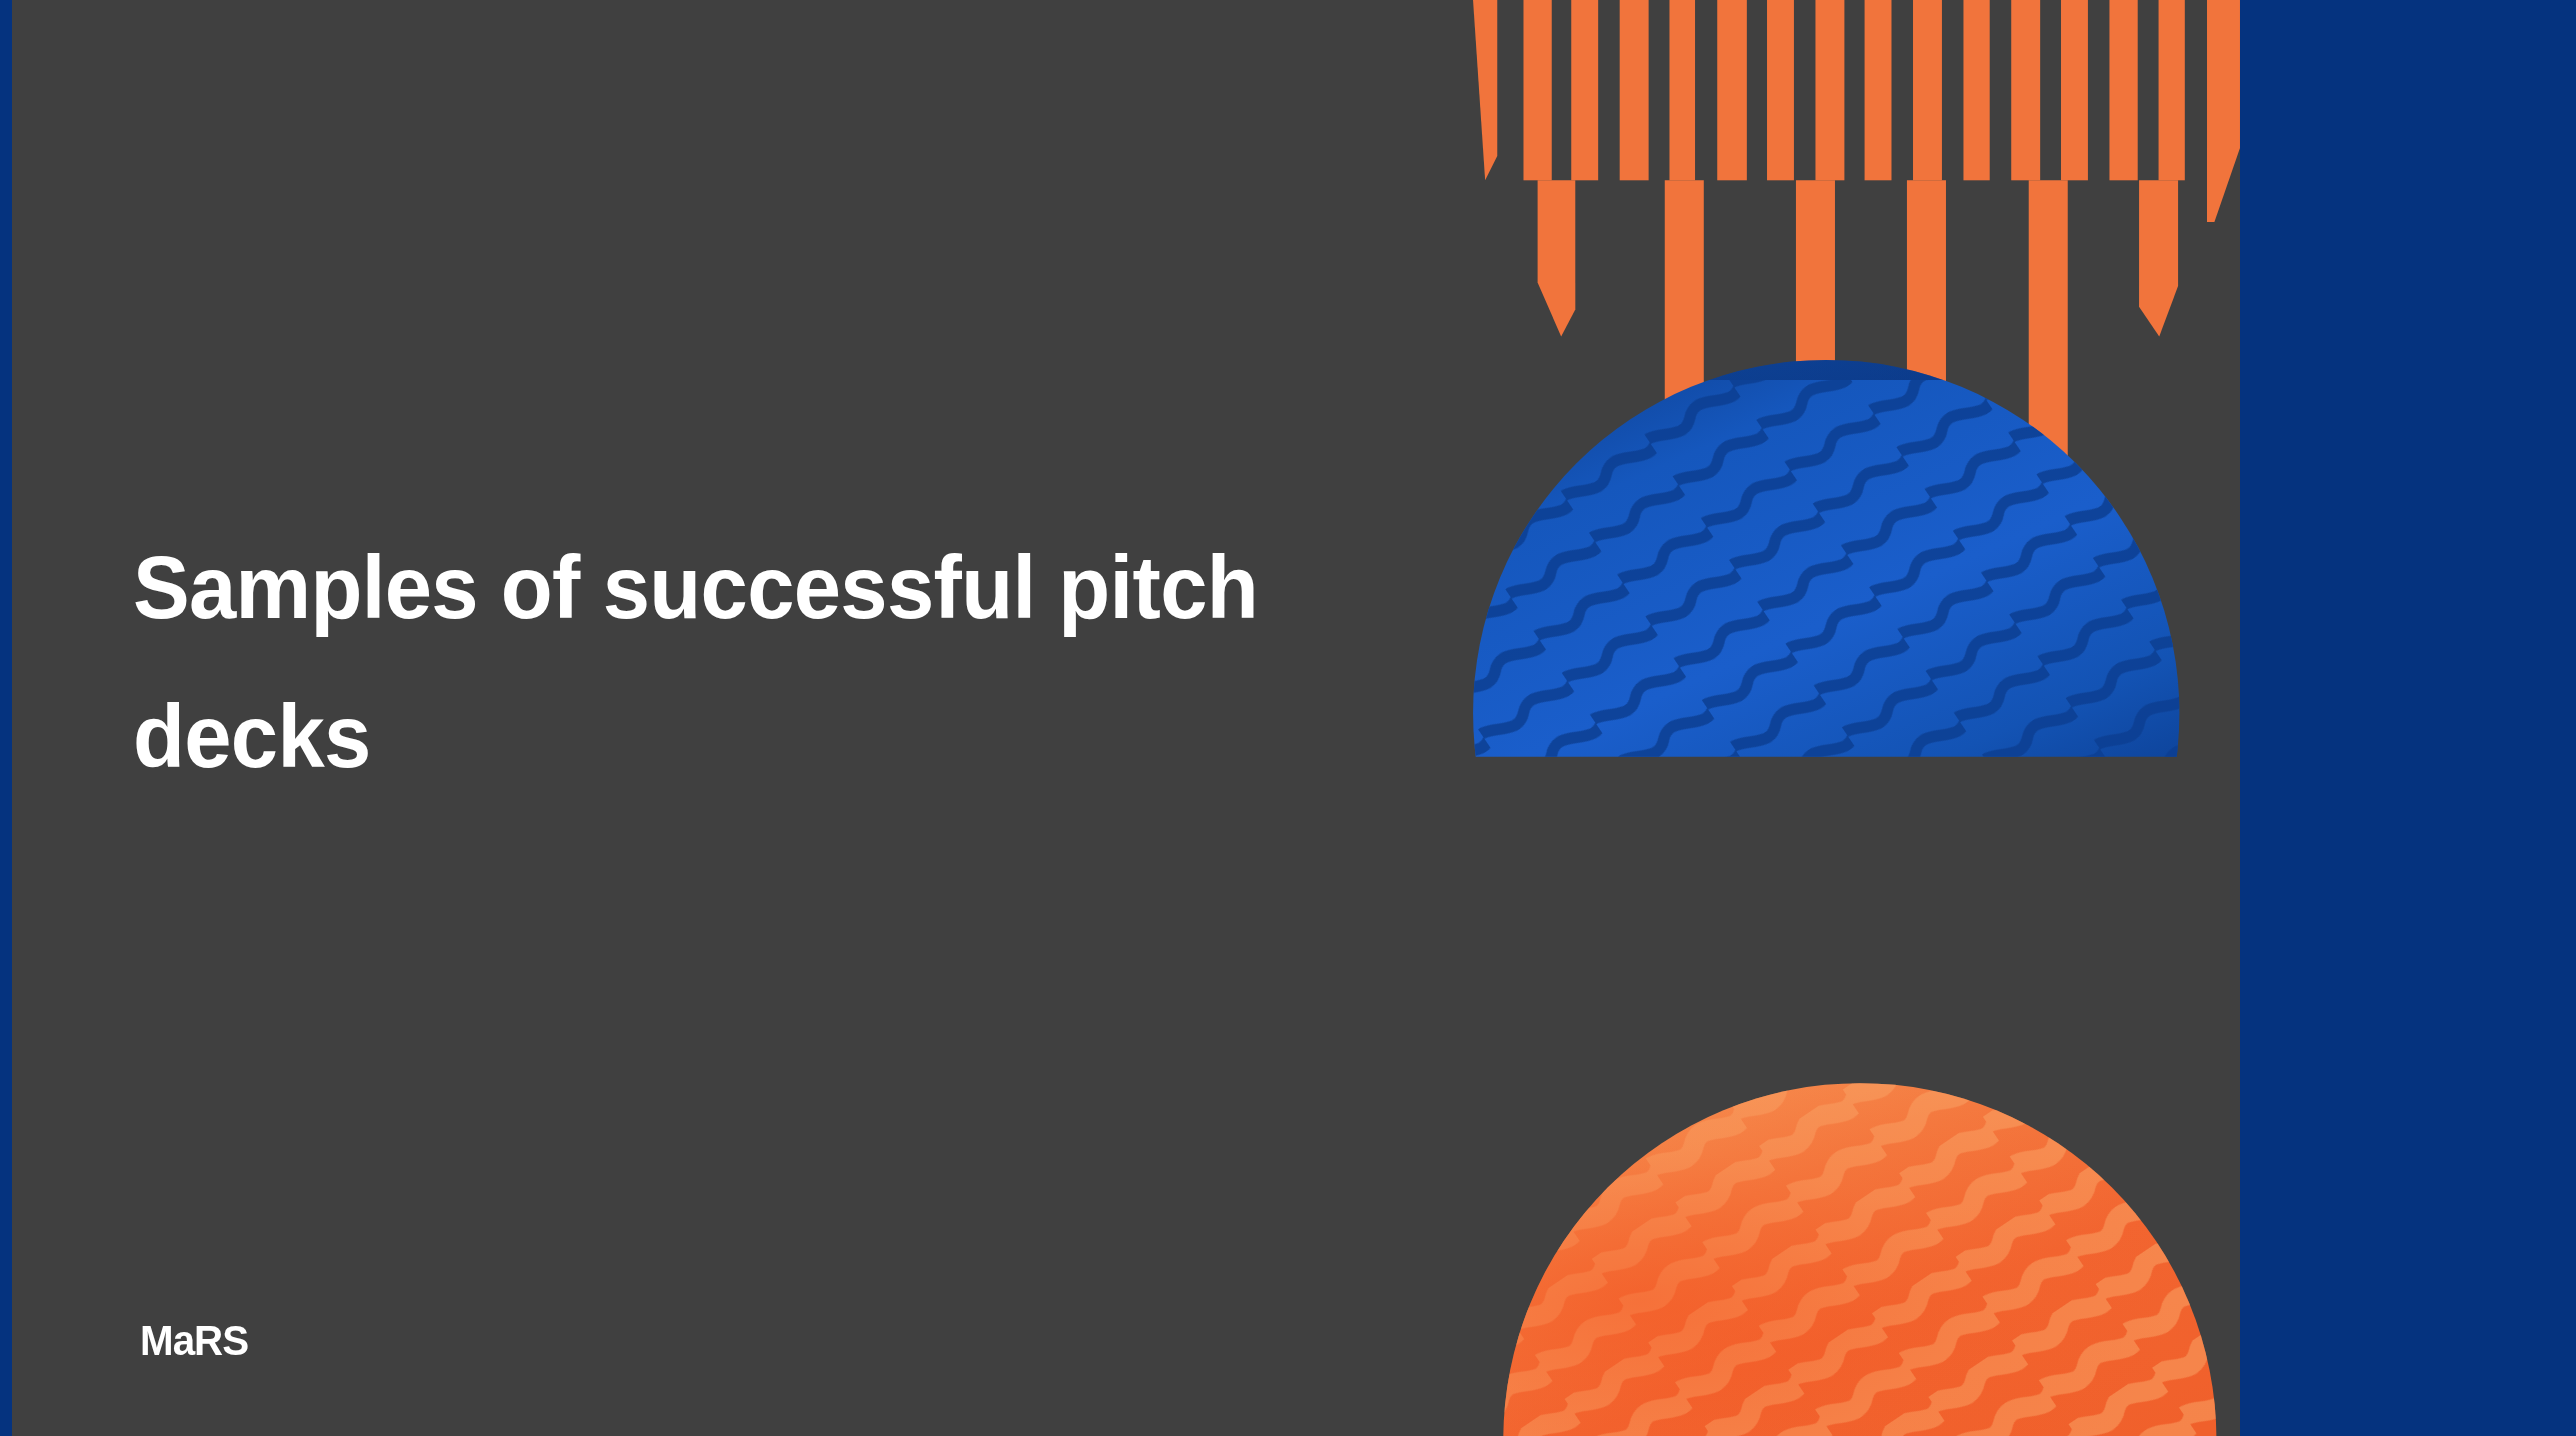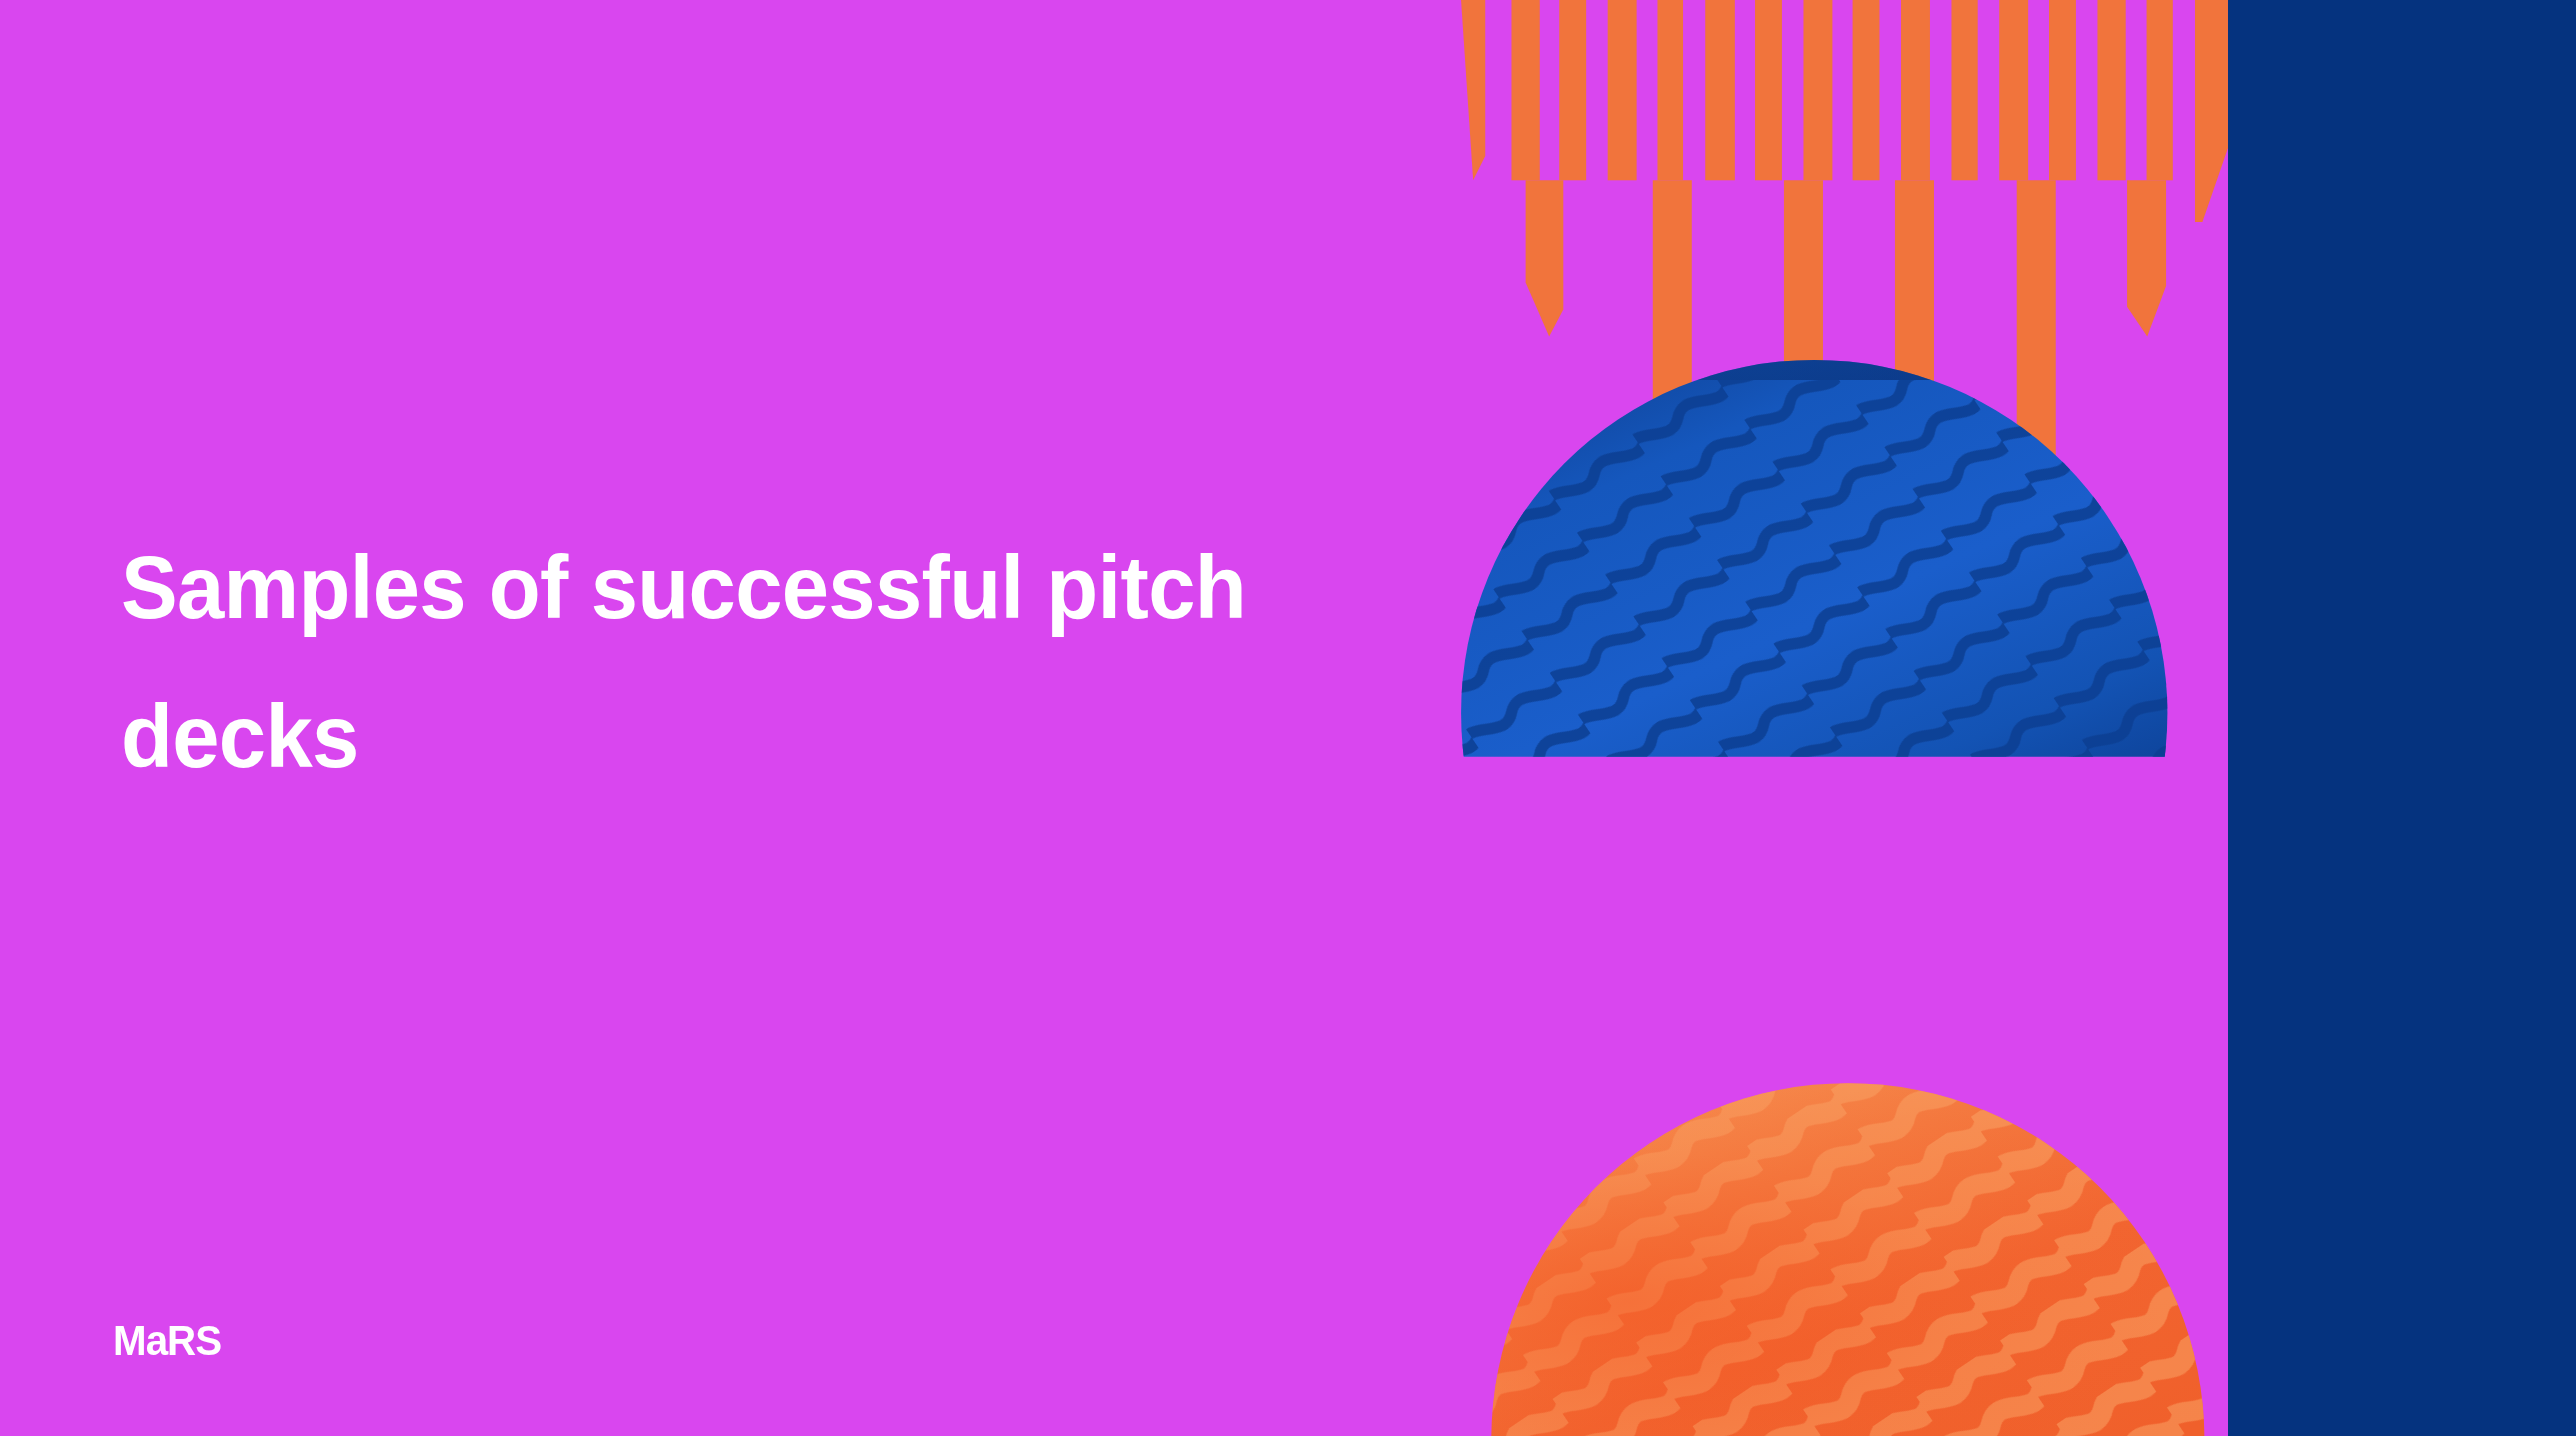--- a/index.html
+++ b/index.html
@@ -5,22 +5,23 @@
   html, body {
     margin: 0;
     padding: 0;
     background: #05337f;
   }
   #slide {
     position: relative;
     width: 2228px;
     height: 1437px;
     overflow: hidden;
-    background: #d946ef;
+    background: #404040;
     font-family: "Liberation Sans", "DejaVu Sans", sans-serif;
+    margin-left: 12px;
   }
 
   
   #graphics {
     position: absolute;
     top: 0;
     right: 0;
     width: 767px;
     height: 1437px;
     overflow: hidden;
@@ -43,21 +44,21 @@
     line-height: 149px;
     letter-spacing: -0.7px;
     transform: scaleX(0.955);
     transform-origin: left center;
     white-space: nowrap;
   }
 
   
   #brand {
     position: absolute;
-    left: 113px;
+    left: 128px;
     top: 1320px;
   }
   #brand .wordmark {
     color: #ffffff;
     font-family: "Liberation Sans", "DejaVu Sans", sans-serif;
     font-weight: 700;
     font-size: 42px;
     line-height: 42px;
     letter-spacing: -1px;
     transform: scaleX(0.96);

